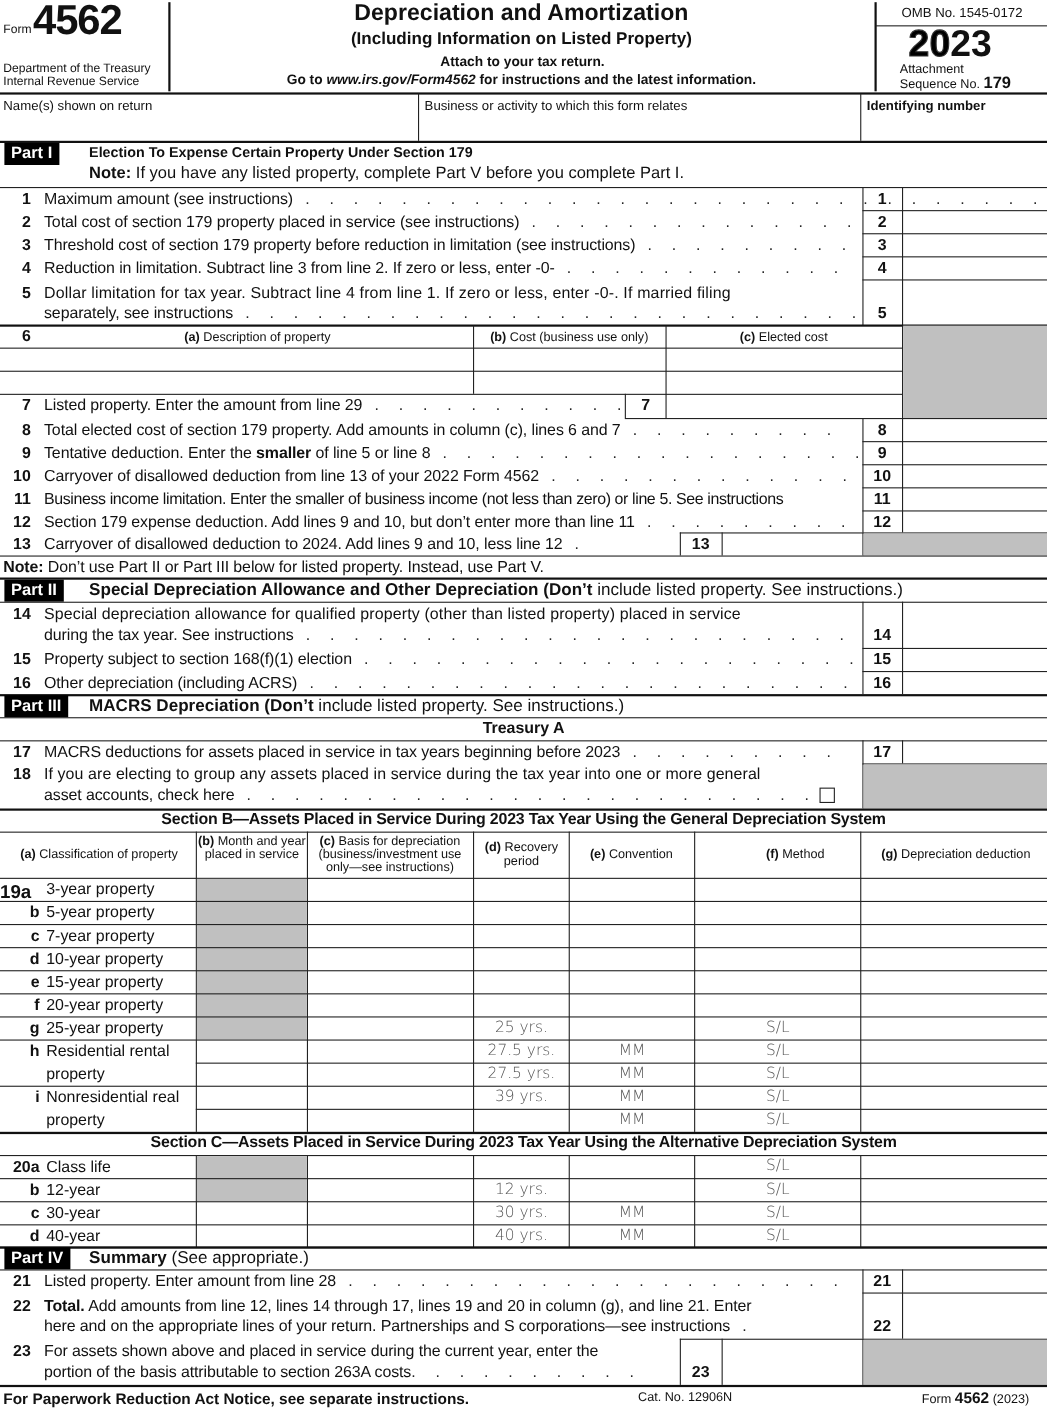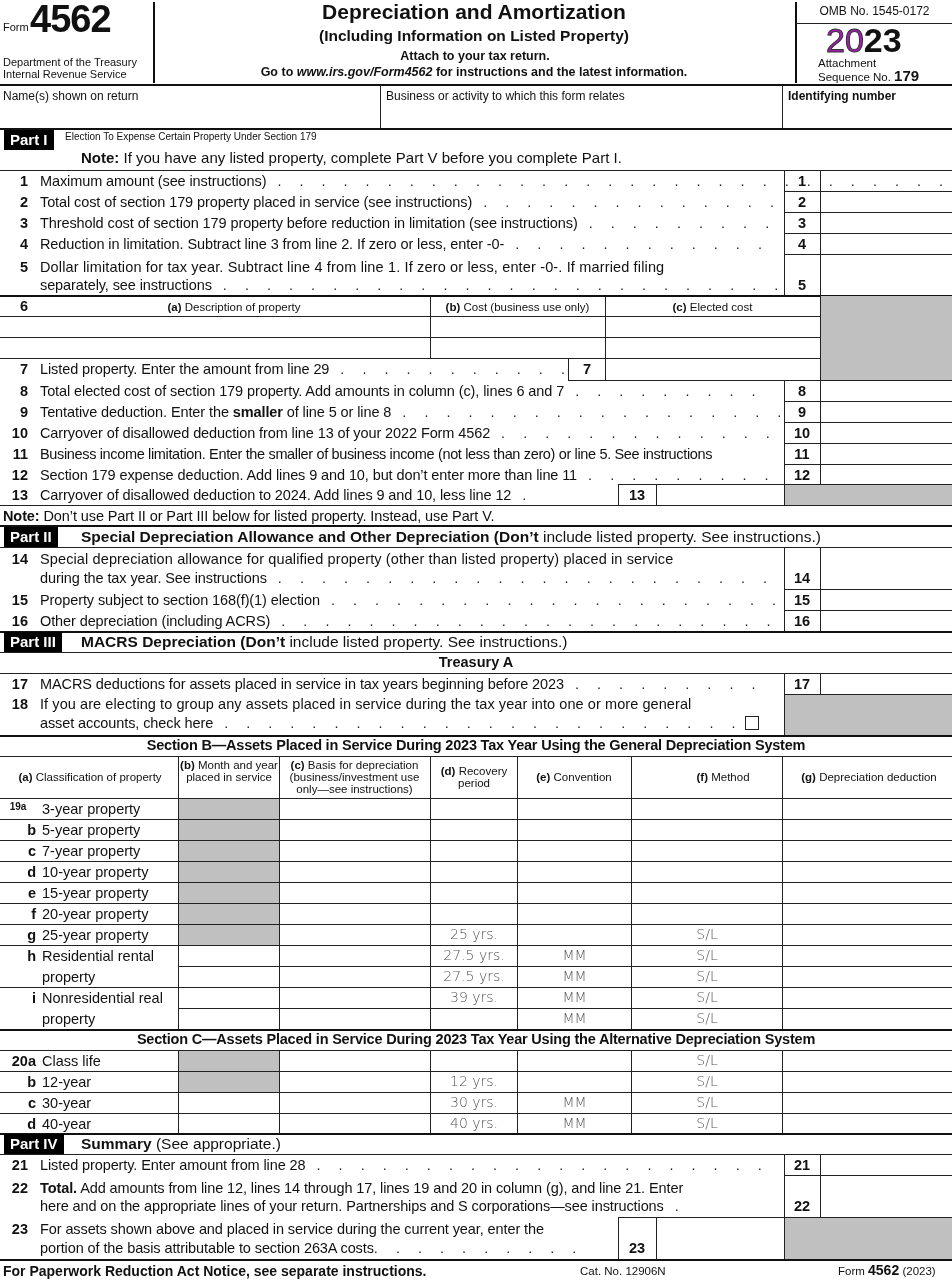--- a/index.html
+++ b/index.html
@@ -33,40 +33,40 @@
 <div class="abs" style="left:153px;width:642px;top:27px;text-align:center;font-size:15.5px;font-weight:bold">(Including Information on Listed Property)</div>
 <div class="abs" style="left:153px;width:644px;top:49px;text-align:center;font-size:12.5px;font-weight:bold">Attach to your tax return.</div>
 <div class="abs" style="left:153px;width:642px;top:65px;text-align:center;font-size:12.5px;font-weight:bold">
   <span>Go to </span><i>www.irs.gov/Form4562</i><span> for instructions and the latest information.</span>
 </div>
 
 <div class="vl2" style="left:795px;top:2px;height:81px"></div>
 <div class="abs" style="left:797px;width:155px;top:4px;text-align:center;font-size:12px">OMB No. 1545-0172</div>
 <div class="hl" style="left:796px;top:23px;width:156px"></div>
 <div class="abs" style="left:826px;top:22px;font-size:34px;font-weight:bold;line-height:36px">
-  <span style="color:#a21caf;-webkit-text-stroke:1px #333;font-weight:normal">20</span><span>23</span>
+  <span style="color:#000000;-webkit-text-stroke:1px #333;font-weight:bold">20</span><span>23</span>
 </div>
 <div class="abs" style="left:818px;top:57px;font-size:11.5px">Attachment</div>
 <div class="abs" style="left:818px;top:67px;font-size:11.5px">
   <span>Sequence No.</span> <b style="font-size:15px">179</b>
 </div>
 <div class="hl2" style="left:0;top:84px;width:952px"></div>
 
 <div class="abs" style="left:3px;top:89px;font-size:12px">Name(s) shown on return</div>
 <input class="inp" style="left: 3px; top: 104px; width: 372px; height: 22px;" value="">
 <div class="vl" style="left:380px;top:85px;height:43px"></div>
 <div class="abs" style="left:386px;top:89px;font-size:12px">Business or activity to which this form relates</div>
 <input class="inp" style="left: 386px; top: 104px; width: 392px; height: 22px;" value="">
 <div class="vl" style="left:782px;top:85px;height:43px"></div>
 <div class="abs" style="left:788px;top:89px;font-size:12px;font-weight:bold">Identifying number</div>
 <input class="inp" style="left: 788px; top: 104px; width: 160px; height: 22px;" value="">
 <div class="hl2" style="left:0;top:128px;width:952px"></div>
 
 <div class="parttag" style="left:4px;top:130px">Part I</div>
-<div class="abs" style="left:65px;top:131px;font-size:10px;font-weight:normal">Election To Expense Certain Property Under Section 179</div>
+<div class="abs" style="left:81px;top:131px;font-size:13px;font-weight:bold">Election To Expense Certain Property Under Section 179</div>
 <div class="abs" style="left:81px;top:149px;font-size:15px">
   <b>Note:</b><span> If you have any listed property, complete Part V before you complete Part I.</span>
 </div>
 <div class="hl" style="left:0;top:170px;width:952px"></div>
 
 <div class="vl" style="left:784px;top:170px;height:126px"></div>
 <div class="vl" style="left:820px;top:170px;height:126px"></div>
 
 <div>
   <div class="n" style="left:0;top:173px">1</div>
@@ -257,21 +257,21 @@
 <div class="vl" style="left:279px;top:756px;height:273px"></div>
 <div class="vl" style="left:430px;top:756px;height:273px"></div>
 <div class="vl" style="left:517px;top:756px;height:273px"></div>
 <div class="vl" style="left:631px;top:756px;height:273px"></div>
 <div class="vl" style="left:782px;top:756px;height:273px"></div>
 
 <div class="shade" style="left:179px;top:799px;width:100px;height:146px"></div>
 
 <div id="rows19">
     <div>
-      <div class="abs" style="left:0;width:36px;text-align:center;top:801px;font-size:10px;font-weight:bold">19a</div>
+      <div class="abs" style="left:0;width:36px;text-align:left;top:801px;font-size:17px;font-weight:bold">19a</div>
       <div class="abs" style="left:42px;top:801px;font-size:14.5px;white-space:nowrap">3-year property</div>
       <input class="inp" style="left: 181px; top: 799px; width: 96px; height: 19px;">
       <input class="inp" style="left: 282px; top: 799px; width: 146px; height: 19px;">
       <div class="hand" style="left:431px;width:86px;top:800px"></div>
       <div class="hand" style="left:518px;width:113px;top:800px"></div>
       <div class="hand" style="left:632px;width:150px;top:800px"></div>
       <input class="inp" style="left: 785px; top: 799px; width: 165px; height: 19px;">
       <div class="hl" style="left:0px;top:819px;width:952px"></div>
     </div>
     <div>

